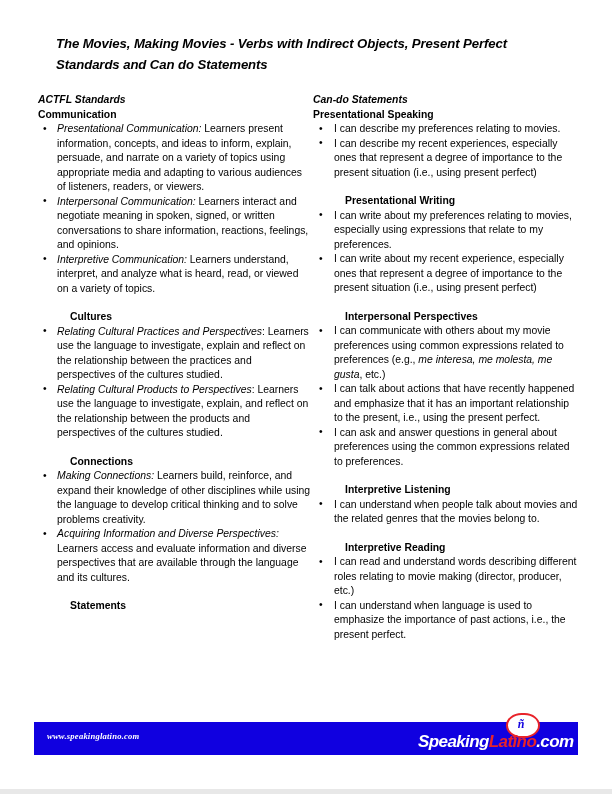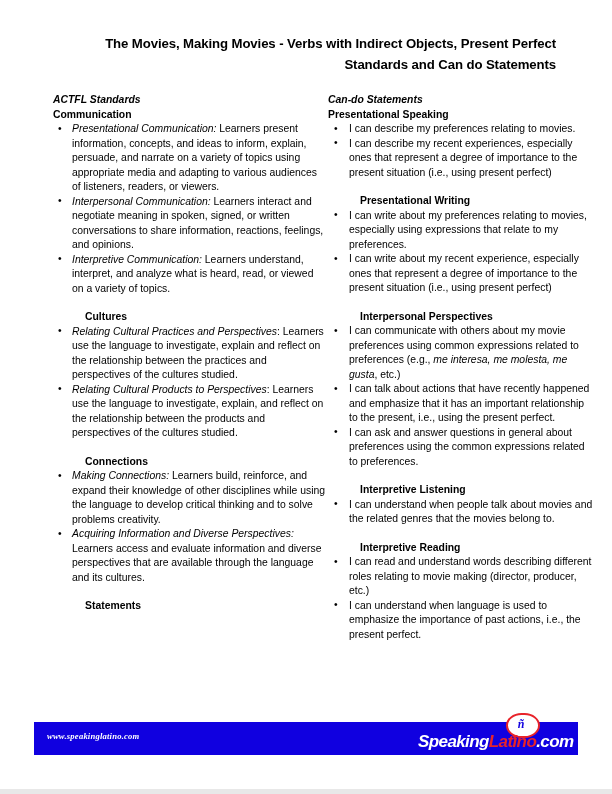--- a/index.html
+++ b/index.html
@@ -30,39 +30,39 @@
     height: 5px;
     background: #e8e8e8;
   }
 
   
   .title {
     position: absolute;
     left: 56px;
     top: 33px;
     width: 500px;
-    text-align: right;
+    text-align: left;
     font-size: 13.2px;
     font-weight: bold;
     line-height: 21px;
     letter-spacing: -0.1px;
+    font-style: italic;
   }
   .title-line { display: block; }
 
   
   .columns {
     position: absolute;
     left: 0;
     top: 93px;
     width: 612px;
   }
   .col {
     position: absolute;
     top: 0;
-    margin-left: 15px;
   }
   .col-left  { left: 38px;  width: 272px; }
   .col-right { left: 313px; width: 266px; }
 
   .col-title {
     font-size: 10.4px;
     font-weight: bold;
     font-style: italic;
     line-height: 14.5px;
     margin: 0 0 0 0;

